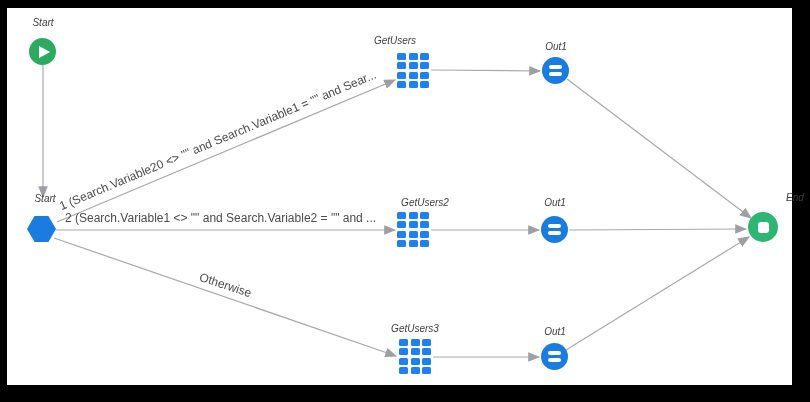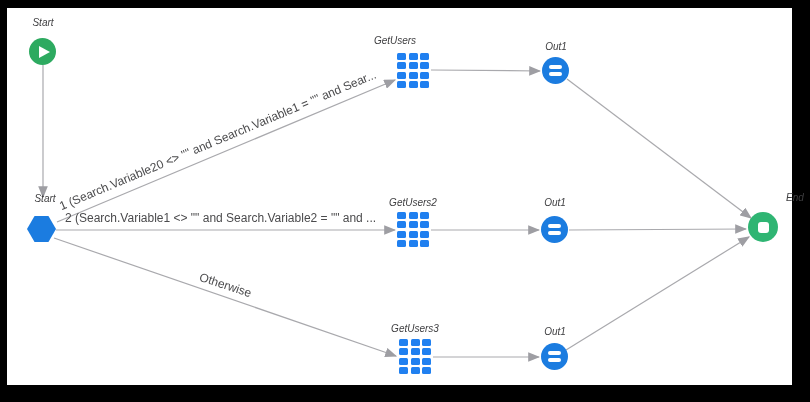--- a/index.html
+++ b/index.html
@@ -100,21 +100,21 @@
       <div></div>
       <div></div>
     </div>
 
   <div class="nlabel" style="left:549px; top:33px;">Out1</div>
   <div id="out1-top" class="circle-node assign-node">
     <div class="bar"></div>
     <div class="bar"></div>
   </div>
 
-  <div class="nlabel" style="left:406px; top:189px;">GetUsers2</div>
+  <div class="nlabel" style="left:418px; top:189px;">GetUsers2</div>
   <div id="getusers2" class="grid-icon">
       <div></div>
       <div></div>
       <div></div>
       <div></div>
       <div></div>
       <div></div>
       <div></div>
       <div></div>
       <div></div>

